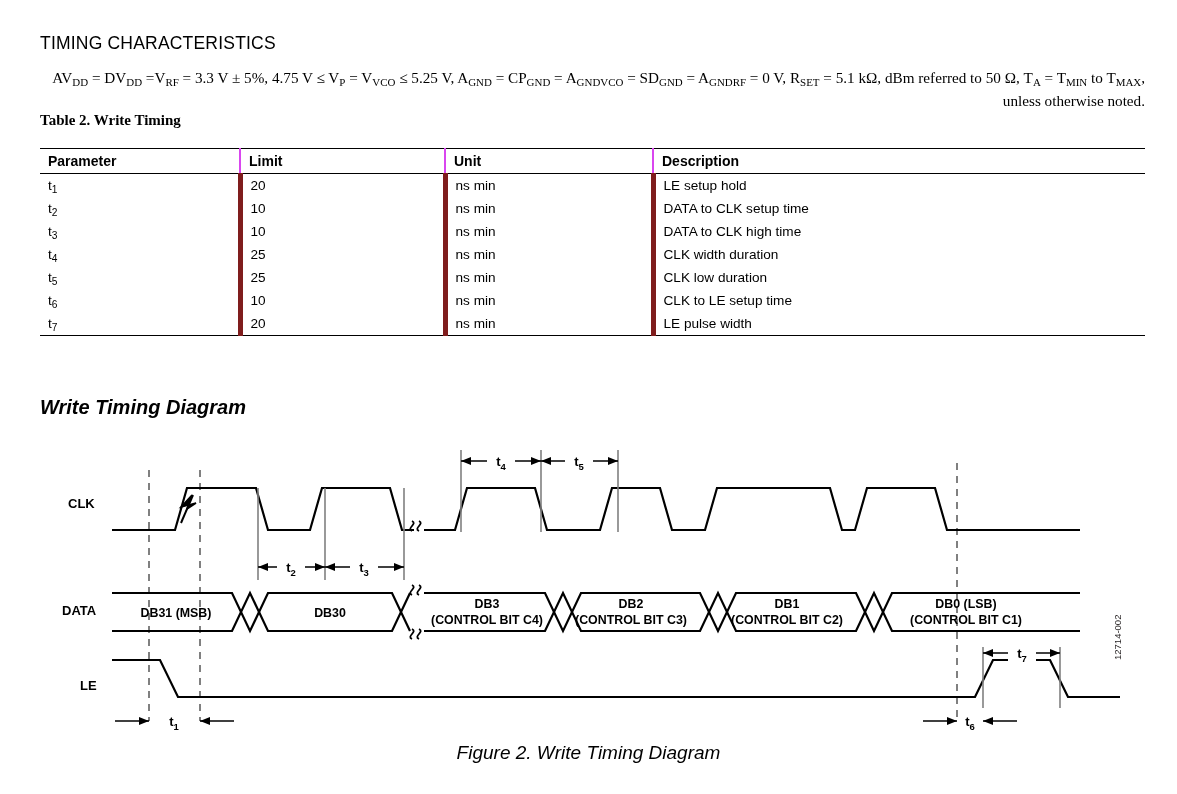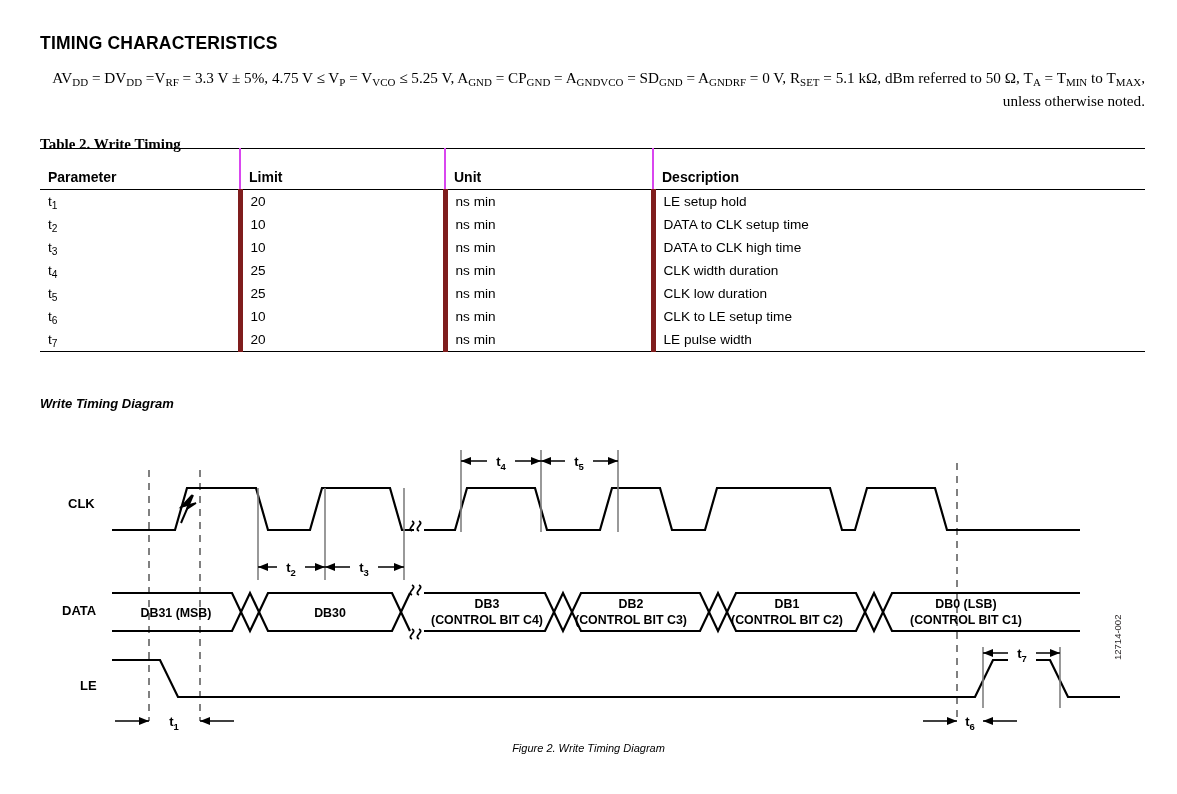--- a/index.html
+++ b/index.html
@@ -6,48 +6,48 @@
   body{
     width:1177px;height:794px;position:relative;overflow:hidden;
     font-family:"Liberation Sans", sans-serif;color:#000;
   }
   .page{position:absolute;inset:0;}
 
   
   .sec-title{
     position:absolute;left:40px;top:18px;
     font-family:"Liberation Sans", sans-serif;
-    font-weight:bold;font-size:17.5px;letter-spacing:.2px;
+    font-weight:normal;font-size:17.5px;letter-spacing:.2px;
   }
 
   
   .conditions{
     position:absolute;left:40px;top:52px;width:1105px;
     font-family:"Liberation Serif", serif;
     font-size:15.2px;line-height:21px;text-align:right;
   }
   .conditions sub{font-size:.72em;vertical-align:baseline;position:relative;top:.25em;}
 
   
   .tbl-caption{
-    position:absolute;left:40px;top:136px;
+    position:absolute;left:40px;top:112px;
     font-family:"Liberation Serif", serif;
     font-weight:bold;font-size:15px;
   }
 
   
   table.wt{
     position:absolute;left:40px;top:148px;width:1105px;
     border-collapse:collapse;
     font-family:"Liberation Sans", sans-serif;
     font-size:13.6px;
   }
   table.wt thead th{
     text-align:left;font-weight:bold;font-size:14px;
-    padding:20px 0 4px 8px;
+    padding:4px 0 4px 8px;
     border-top:1.6px solid #000;border-bottom:1.6px solid #000;
   }
   table.wt tbody td{
     padding:4px 0 4px 8px;
     vertical-align:top;
     border-left:5px solid #7f1d1d;
   }
   table.wt tbody td:first-child{border-left:none;}
   table.wt thead th{border-left:2px solid #d946ef;}
   table.wt thead th:first-child{border-left:none;}
@@ -55,27 +55,27 @@
   table.wt col.c1{width:200px;}
   table.wt col.c2{width:205px;}
   table.wt col.c3{width:208px;}
   table.wt col.c4{width:492px;}
   .pname sub{font-size:.75em;vertical-align:baseline;position:relative;top:.28em;}
 
   
   .fig-title{
     position:absolute;left:40px;top:396px;
     font-family:"Liberation Sans", sans-serif;
-    font-style:italic;font-weight:bold;font-size:13px;
+    font-style:italic;font-weight:bold;font-size:20px;
   }
   .fig-wrap{position:absolute;left:0px;top:425px;width:1177px;height:320px;}
   .fig-caption{
     position:absolute;left:0;top:742px;width:1177px;text-align:center;
     font-family:"Liberation Sans", sans-serif;
-    font-style:italic;font-size:11px;
+    font-style:italic;font-size:19px;
   }
   .fig-id{
     position:absolute;left:1112px;top:660px;
     font-family:"Liberation Sans", sans-serif;
     font-size:9.5px;color:#231f20;
     transform:rotate(-90deg);transform-origin:left top;
     white-space:nowrap;
   }
 
   svg{display:block;}

